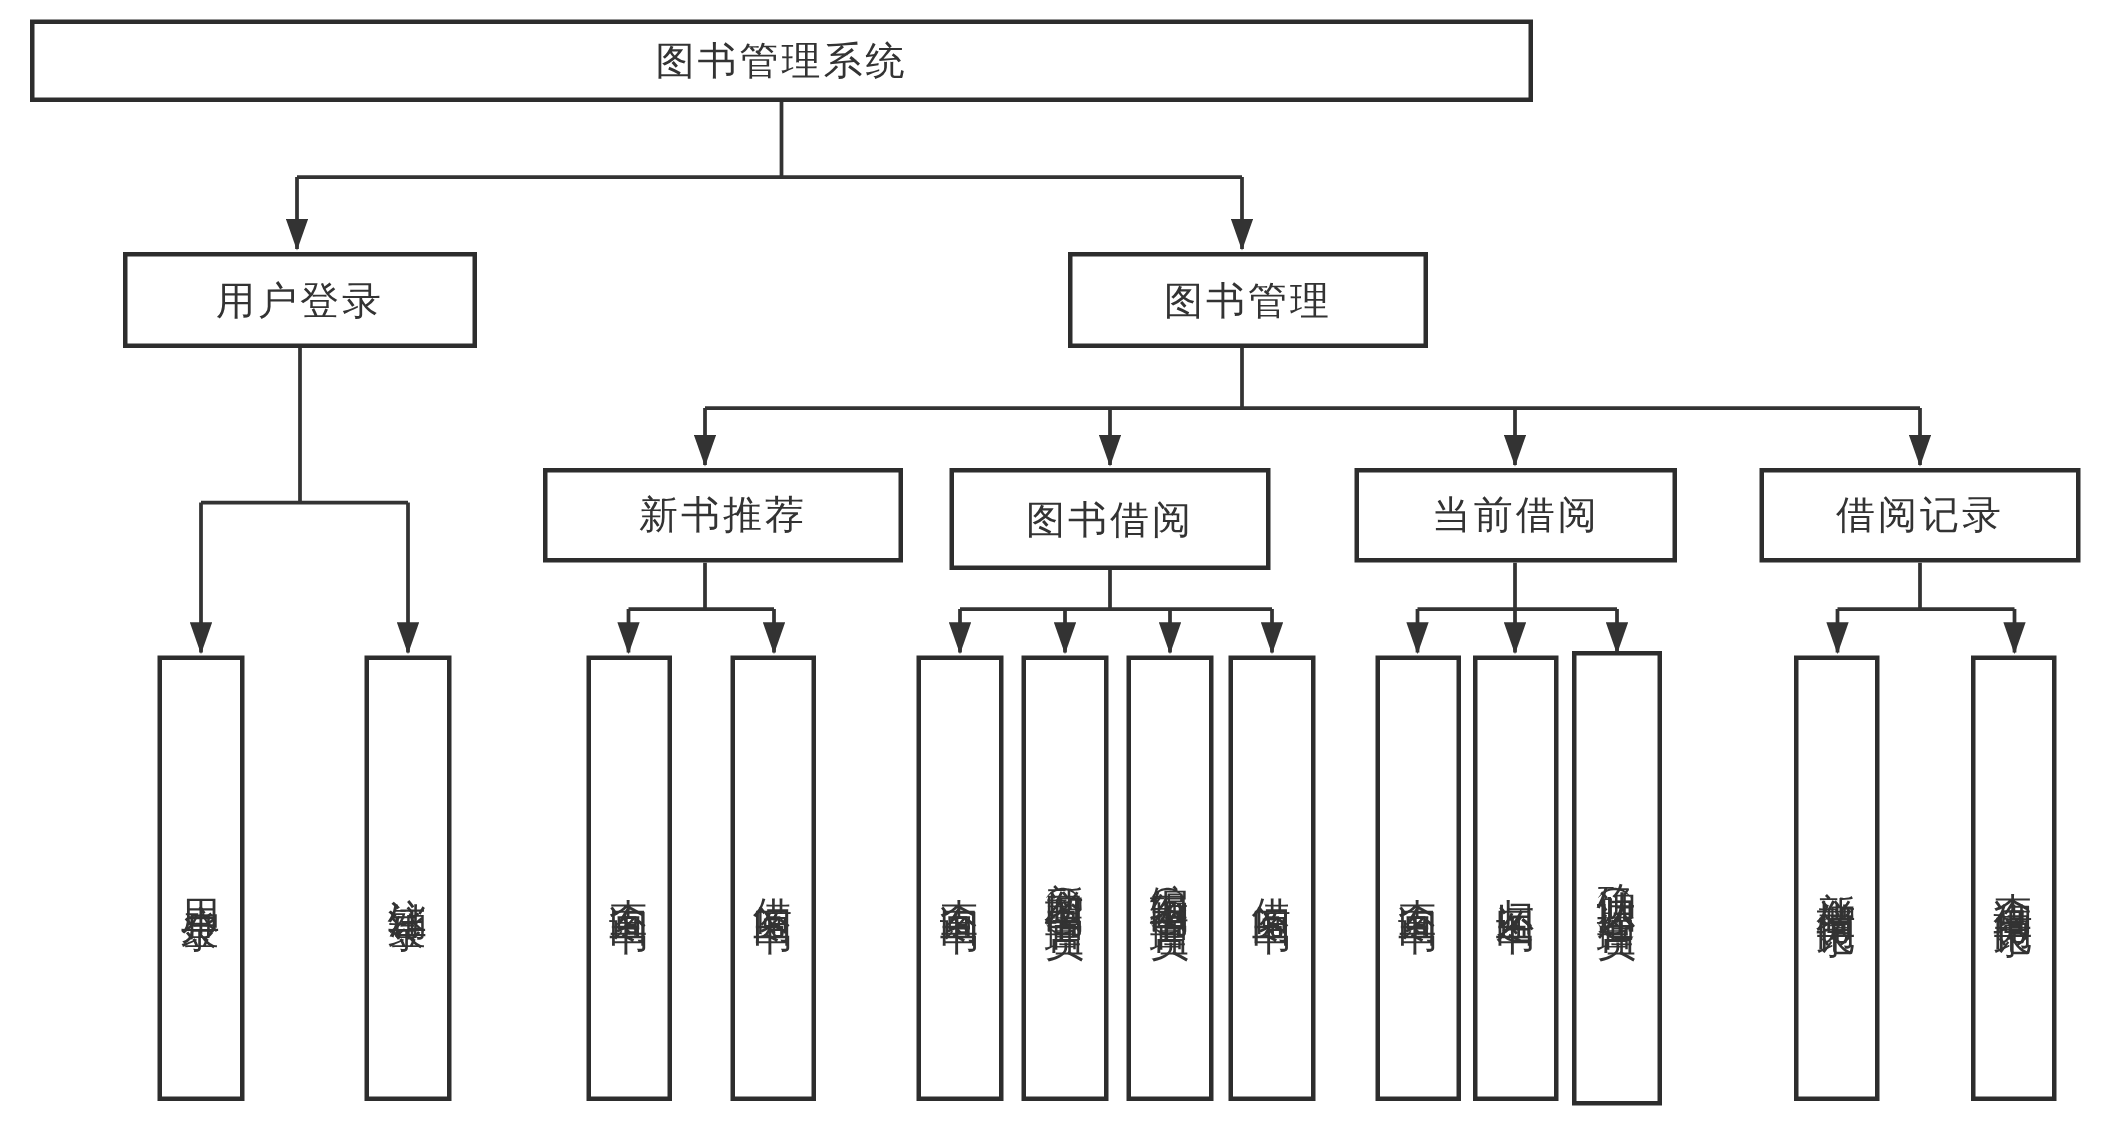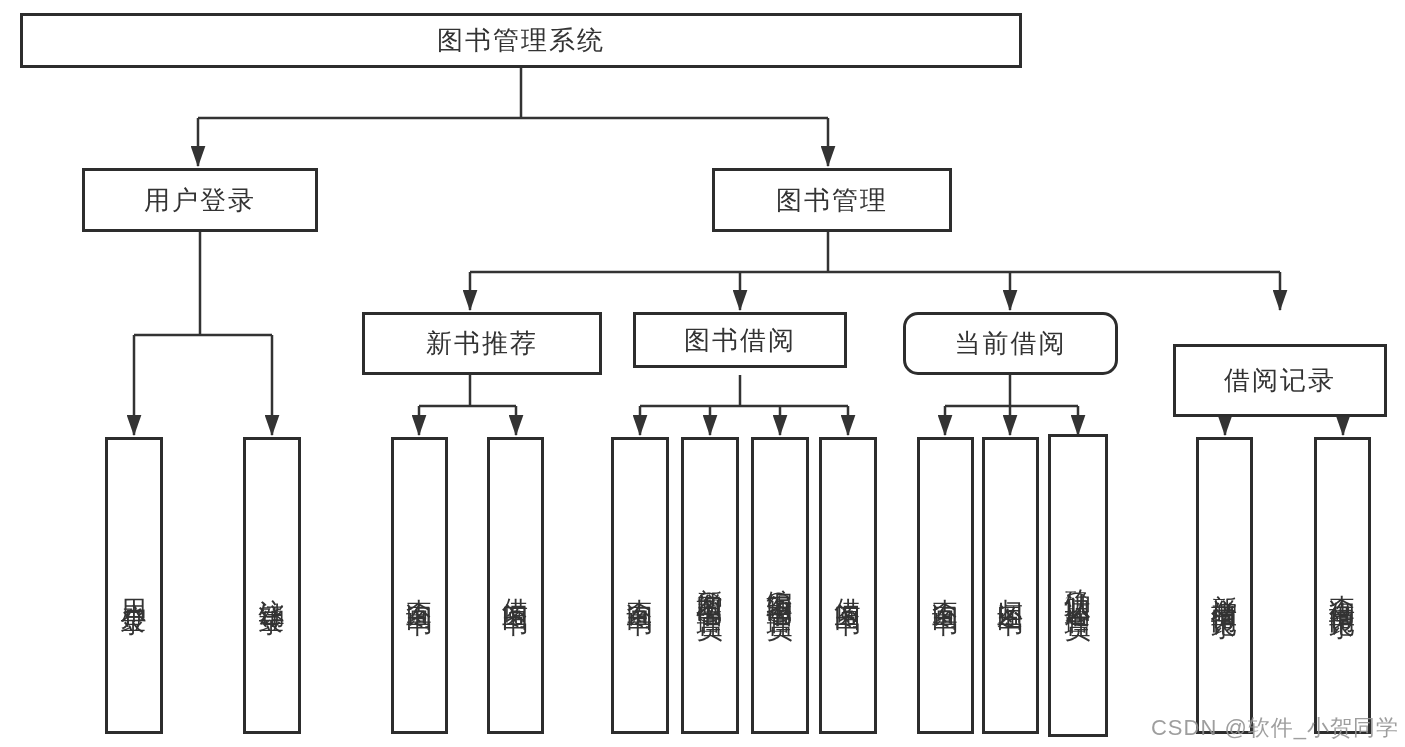--- a/index.html
+++ b/index.html
@@ -125,37 +125,36 @@
       <line x1="1343" y1="406" x2="1343" y2="435" marker-end="url(#arrow)"></line>
     </g>
   </svg>
 
   <div class="node h" style="left:20px; top:13px; width:1002px; height:55px;">图书管理系统</div>
 
   <div class="node h" style="left:82px; top:168px; width:236px; height:64px;">用户登录</div>
   <div class="node h" style="left:712px; top:168px; width:240px; height:64px;">图书管理</div>
 
   <div class="node h" style="left:362px; top:312px; width:240px; height:63px;">新书推荐</div>
-  <div class="node h" style="left:633px; top:312px; width:214px; height:56px;">图书借阅</div>
-  <div class="node h" style="left:903px; top:312px; width:215px; height:63px;border-radius:15px;">当前借阅</div>
-  <div class="node h" style="left:1173px; top:312px; width:214px; height:73px;margin-top:32px;">借阅记录</div>
+  <div class="node h" style="left:633px; top:312px; width:214px; height:68px;">图书借阅</div>
+  <div class="node h" style="left:903px; top:312px; width:215px; height:63px;">当前借阅</div>
+  <div class="node h" style="left:1173px; top:312px; width:214px; height:63px;">借阅记录</div>
 
   <div class="node v" style="left:105px; top:437px; width:58px; height:297px;">用户登录</div>
   <div class="node v" style="left:243px; top:437px; width:58px; height:297px;">注销登录</div>
 
   <div class="node v" style="left:391px; top:437px; width:57px; height:297px;">查询图书</div>
   <div class="node v" style="left:487px; top:437px; width:57px; height:297px;">借阅图书</div>
 
   <div class="node v" style="left:611px; top:437px; width:58px; height:297px;">查询图书</div>
   <div class="node v" style="left:681px; top:437px; width:58px; height:297px;">新增图书（管理员）</div>
   <div class="node v" style="left:751px; top:437px; width:58px; height:297px;">编辑图书（管理员）</div>
   <div class="node v" style="left:819px; top:437px; width:58px; height:297px;">借阅图书</div>
 
   <div class="node v" style="left:917px; top:437px; width:57px; height:297px;">查询图书</div>
   <div class="node v" style="left:982px; top:437px; width:57px; height:297px;">归还图书</div>
   <div class="node v" style="left:1048px; top:434px; width:60px; height:303px;">确认归还（管理员）</div>
 
   <div class="node v" style="left:1196px; top:437px; width:57px; height:297px;">新增借阅记录</div>
   <div class="node v" style="left:1314px; top:437px; width:57px; height:297px;">查询借阅记录</div>
 
-  <div class="watermark">CSDN @软件_小贺同学</div>
 
 </div>
 
 </body></html>

